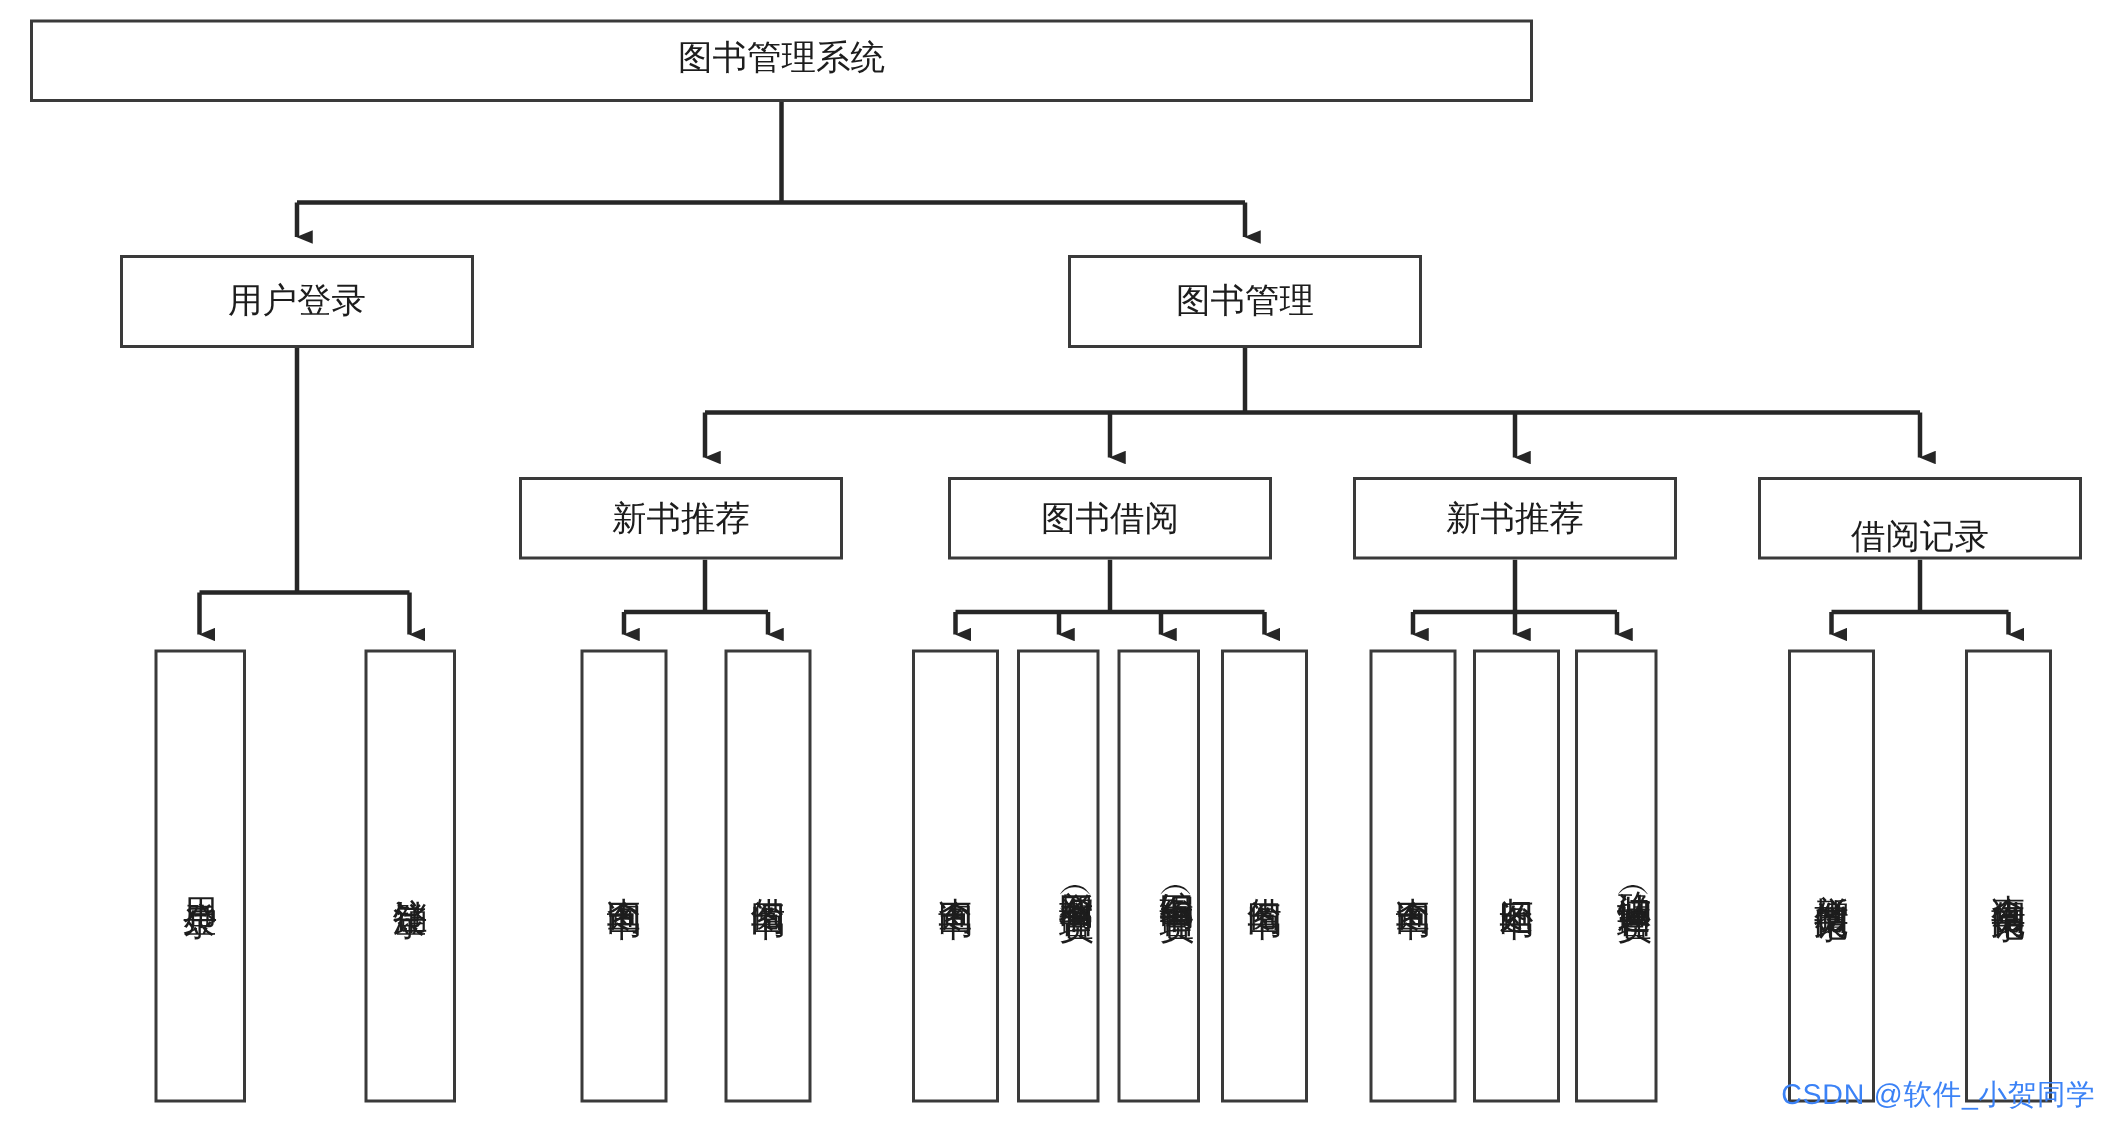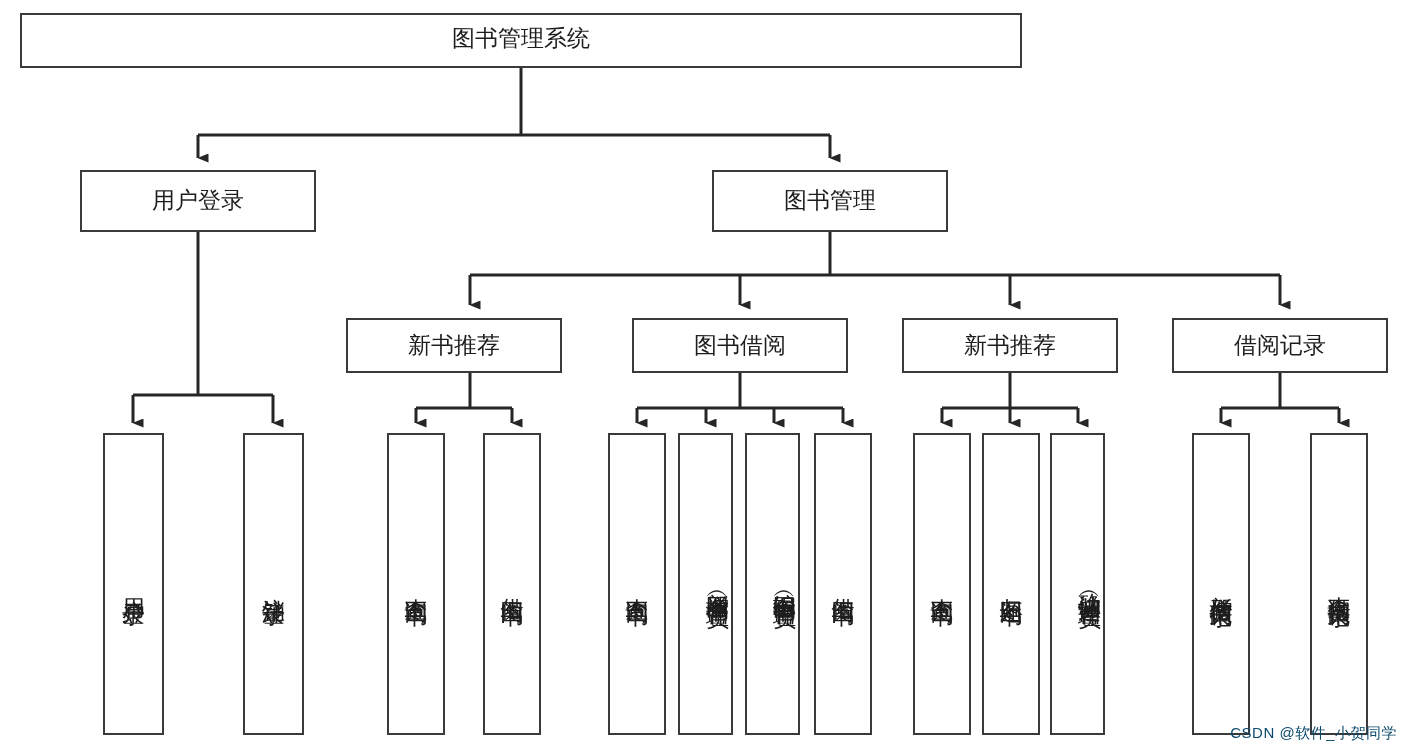--- a/index.html
+++ b/index.html
@@ -52,22 +52,22 @@
     align-items: flex-start;
     justify-content: center;
   }
   .node.v.leaf-center {
     align-items: center;
   }
   .watermark {
     position: absolute;
     right: 8px;
     bottom: 4px;
-    font-size: 15px;
-    color: #0c4a6e;
+    font-size: 19px;
+    color: #3b82f6;
     white-space: nowrap;
     letter-spacing: 0.5px;
   }
 </style>
 </head>
 <body>
 
 <div id="canvas">
 
   <svg id="edges" viewBox="0 0 1405 747" xmlns="http://www.w3.org/2000/svg">
@@ -139,21 +139,21 @@
   </div>
 
   <div class="node h" style="left:632px; top:318px; width:216px; height:55px;justify-content:center;">
     <span>图书借阅</span>
   </div>
 
   <div class="node h" style="left:902px; top:318px; width:216px; height:55px;">
     <span>新书推荐</span>
   </div>
 
-  <div class="node h" style="left:1172px; top:318px; width:216px; height:55px;">
+  <div class="node h" style="left:1172px; top:318px; width:216px; height:55px;align-items:flex-end;">
     <span>借阅记录</span>
   </div>
 
   <div class="node v leaf-center" style="left:103px; top:433px; width:61px; height:302px;">
     <span>用户登录</span>
   </div>
 
   <div class="node v leaf-center" style="left:243px; top:433px; width:61px; height:302px;">
     <span>注销登录</span>
   </div>

